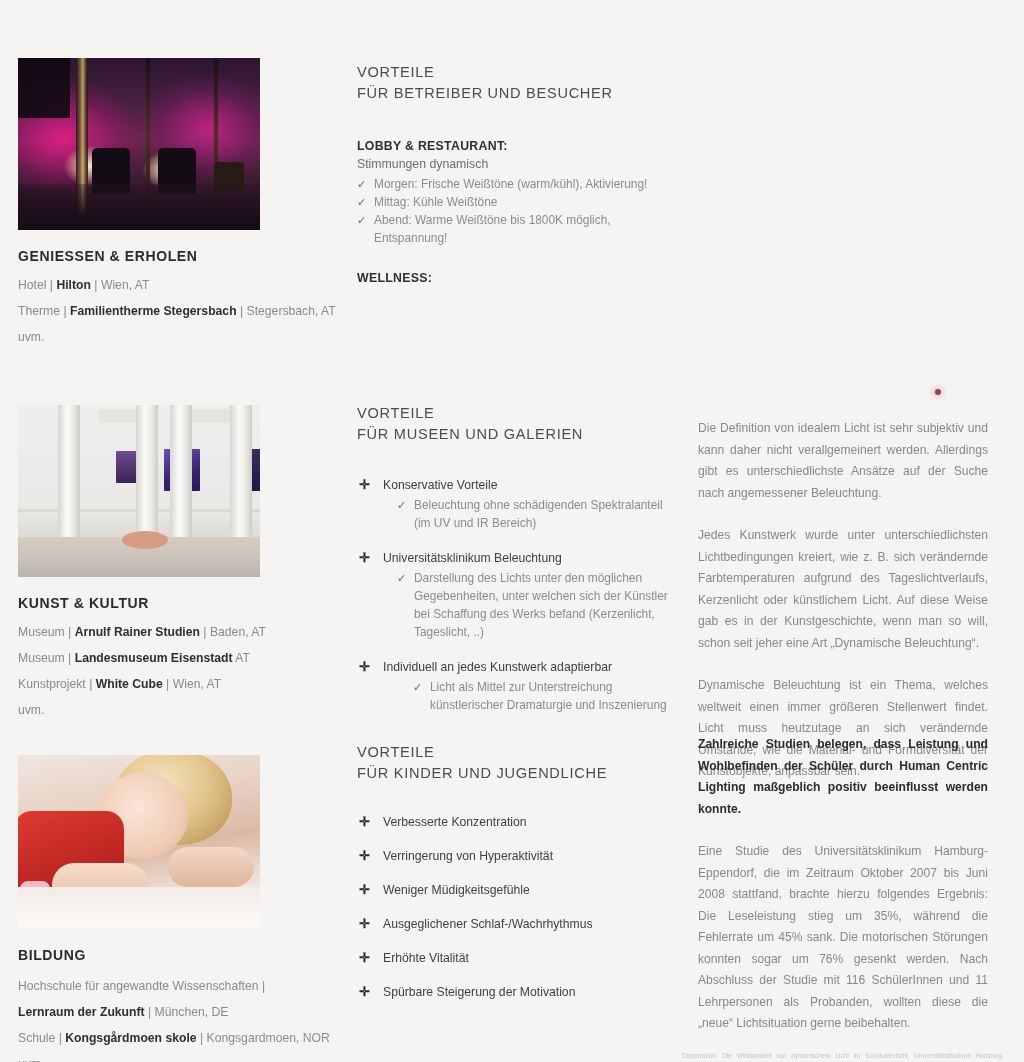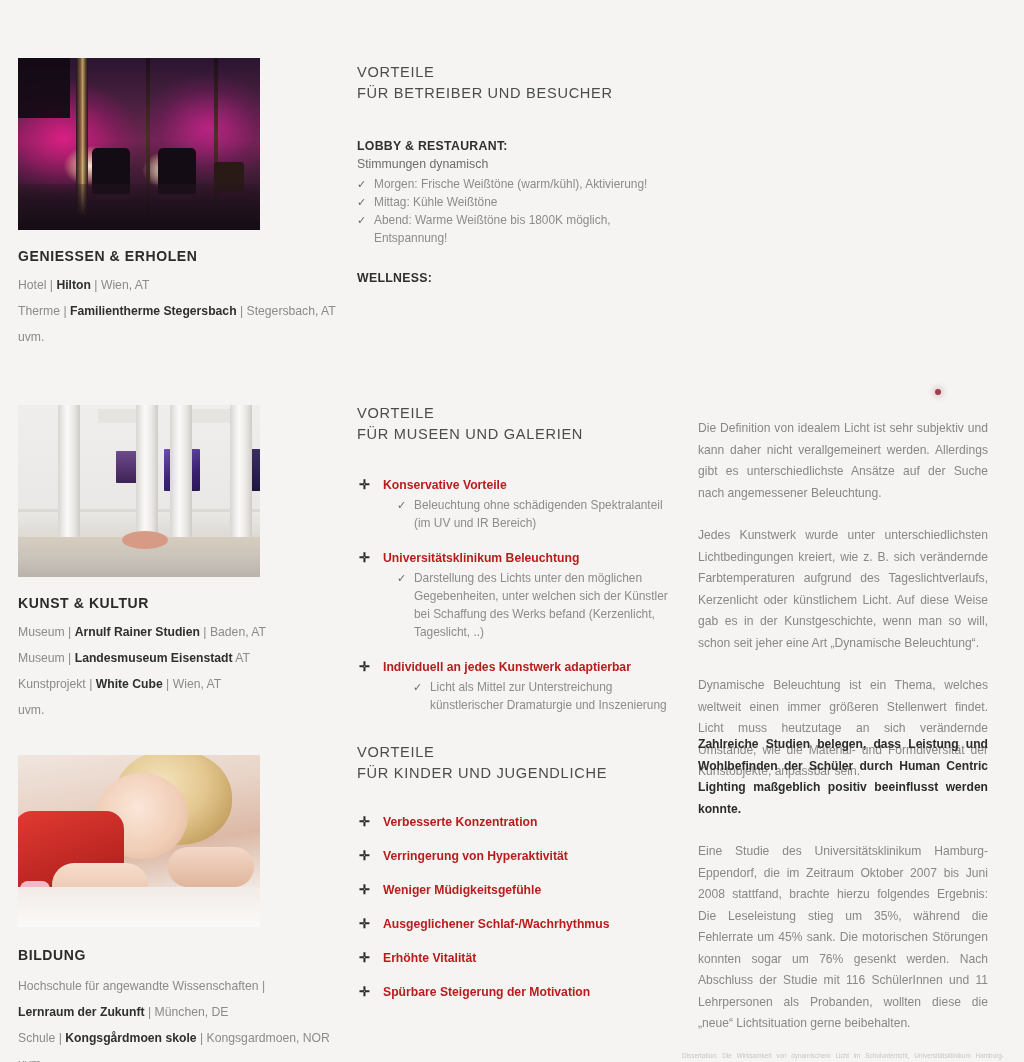--- a/index.html
+++ b/index.html
@@ -92,21 +92,21 @@
   .check-list{list-style:none;margin:0;padding:0;}
   .check-list li{
     position:relative;padding-left:17px;font-size:11.9px;line-height:18px;color:#8e8b89;
   }
   .check-list li .ck{position:absolute;left:0;top:0;color:#6a6765;font-size:11px;}
   .plus-list{list-style:none;margin:0;padding:0;}
   .plus-list > li{position:relative;padding-left:26px;}
   .plus-list > li .pl{
     position:absolute;left:2px;top:0px;font-size:13px;color:#2b2b2b;font-weight:bold;line-height:18px;
   }
-  .plus-list .plus-label{font-size:12.2px;font-weight:bold;color:#b91c1c;line-height:18px;display:block;}
+  .plus-list .plus-label{font-size:12.2px;font-weight:normal;color:#404040;line-height:18px;display:block;}
 
   .justify{text-align:justify;}
 
   
   .body-p{
     font-size:12.1px;line-height:21.5px;color:#8a8785;text-align:justify;margin:16px;
   }
   .body-p.bold{color:#2c2c2c;font-weight:bold;}
   .footnote{font-size:6.4px;line-height:9px;color:#c9c6c4;text-align:justify;margin:0;}
 

